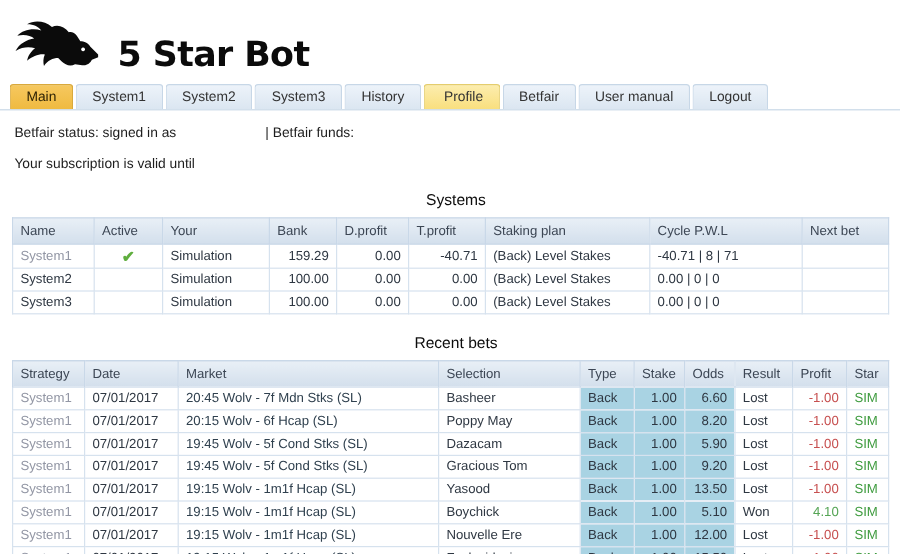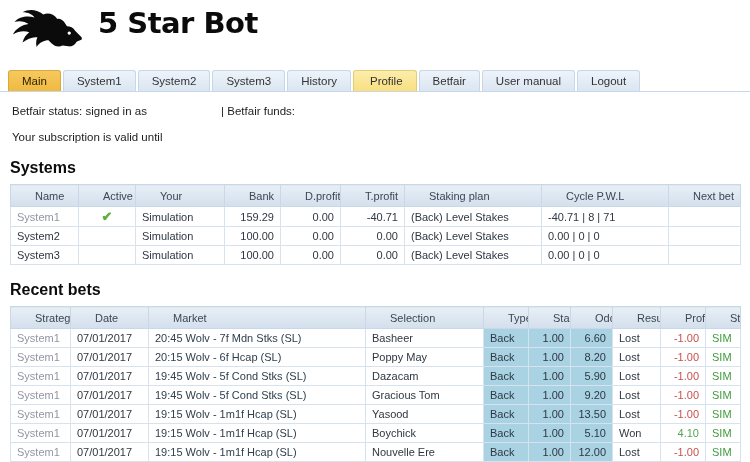--- a/index.html
+++ b/index.html
@@ -4,21 +4,21 @@
 <style>
   * { box-sizing: border-box; }
   html,body { margin:0; padding:0; }
   body {
     width:750px; height:462px; overflow:hidden;
     background:#ffffff;
     font-family:"Liberation Sans", sans-serif;
     color:#333;
   }
   
-  .brand { display:flex; align-items:flex-start; height:62px; padding:6px 0 0 10px; }
+  .brand { display:flex; align-items:flex-end; height:62px; padding:6px 0 0 10px; }
   .logo { width:74px; height:48px; flex:0 0 auto; }
   .brand-title {
     font-family:"DejaVu Sans", sans-serif;
     font-weight:bold; font-size:29px; color:#0b0b0b;
     margin-left:14px; letter-spacing:-0.5px;
   }
   
   .tabs {
     display:flex; align-items:flex-start; gap:2px;
     margin-top:8px; padding:0 0 0 8px;
@@ -31,27 +31,27 @@
     border:1px solid #c7d7e7; border-bottom:none;
     border-radius:3px 3px 0 0;
   }
   .tab.active { background:linear-gradient(#f6c85f,#efba40); border-color:#d9a93c; color:#2e2305; }
   .tab.highlight { background:linear-gradient(#fcedae,#f9df7e); border-color:#e4cd6d;padding-left:16px; }
   
   .status-line { margin:13px 0 0 12px; font-size:11.5px; color:#1d1d1d; }
   .status-funds { margin-left:71px; }
   .subscription-line { margin:14px 0 0 12px; font-size:11.5px; color:#1d1d1d; }
   
-  .section-heading { margin:16px 0 7px 10px; font-size:16px; font-weight:bold; color:#0c0c0c; }
+  .section-heading { margin:16px 0 7px 10px; font-size:13px; font-weight:normal; color:#0c0c0c;text-align:center; }
   table { border-collapse:collapse; table-layout:fixed; margin-left:10px; width:730px; font-size:11px; }
   th {
     background:linear-gradient(#e8eff6,#d3dfec);
     border:1px solid #c9d8e8;
     font-weight:normal; text-align:left; color:#3c4654;
-    padding:4px 24px; height:22px; overflow:hidden; white-space:nowrap;
+    padding:4px 6px; height:22px; overflow:hidden; white-space:nowrap;
   }
   td {
     border:1px solid #d6e2ee; background:#ffffff;
     padding:2px 6px; height:19px; overflow:hidden; white-space:nowrap; color:#2e3742;
   }
   .num { text-align:right; }
   .grey { color:#9296a4; }
   .check { color:#5fae3e; font-size:13px; text-align:center; font-weight:bold; }
   .blue-cell { background:#a9d3e3; }
   .neg { color:#c75050; }

